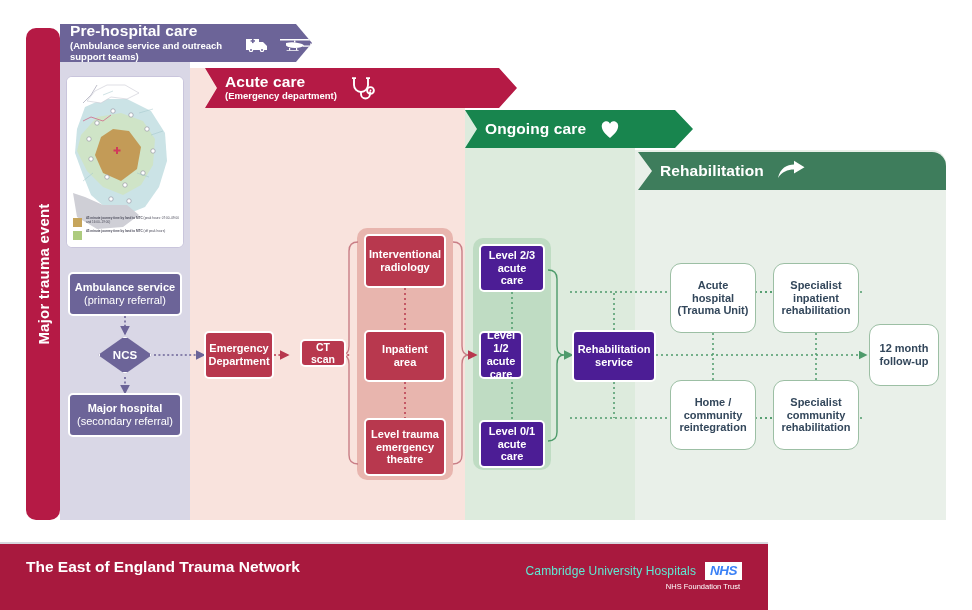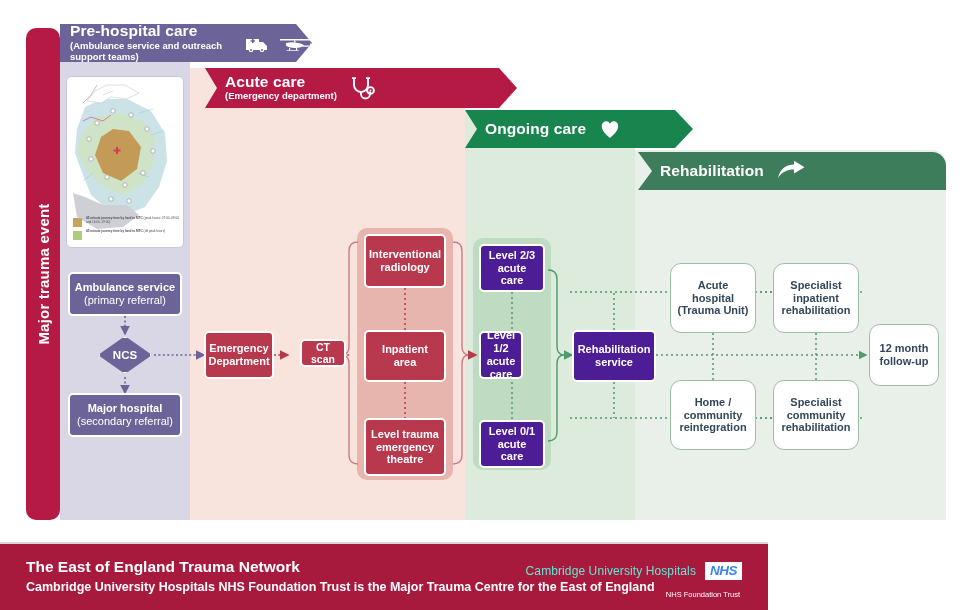--- a/index.html
+++ b/index.html
@@ -116,21 +116,21 @@
   .footer-sub   { position:absolute; left:26px; top:36px; color:#fff;
                   font-size:12.5px; font-weight:bold; }
   .footer-logo  { position:absolute; right:26px; top:18px; text-align:right; }
   .fl-row { display:flex; align-items:center; justify-content:flex-end; }
   .fl-name { color:#5eead4; font-size:12px; margin-right:9px; letter-spacing:0.1px; }
   .fl-nhs {
     background:#fff; color:#3b82f6; font-style:italic; font-weight:bold;
     font-size:13.5px; padding:1px 5px 1px 5px; letter-spacing:-0.5px;
     font-family:"Liberation Sans", sans-serif; line-height:1.15;
   }
-  .fl-trust { color:#fff; font-size:7.5px; margin-top:10px; margin-right:2px; }
+  .fl-trust { color:#fff; font-size:7.5px; margin-top:2px; margin-right:2px; }
 
   svg.conn { position:absolute; left:0; top:0; width:972px; height:610px;
              pointer-events:none; }
 </style>
 </head>
 <body>
 
 <div id="canvas">
 
   <div class="panel panel-prehosp"></div>
@@ -428,21 +428,20 @@
 
   <div class="node node-white" style="left:869px; top:324px; width:70px; height:62px;">
     <span>
       <span>12 month</span>
       <span class="n2" style="font-weight:bold">follow-up</span>
     </span>
   </div>
 
   <div class="footer">
     <div class="footer-title">The East of England Trauma Network</div>
-    <div class="footer-sub">Cambridge University Hospitals NHS Foundation Trust is the Major Trauma Centre for the East of England</div>
     <div class="footer-logo">
       <div class="fl-row">
         <span class="fl-name">Cambridge University Hospitals</span>
         <span class="fl-nhs">NHS</span>
       </div>
       <div class="fl-trust">NHS Foundation Trust</div>
     </div>
   </div>
 
 </div>

